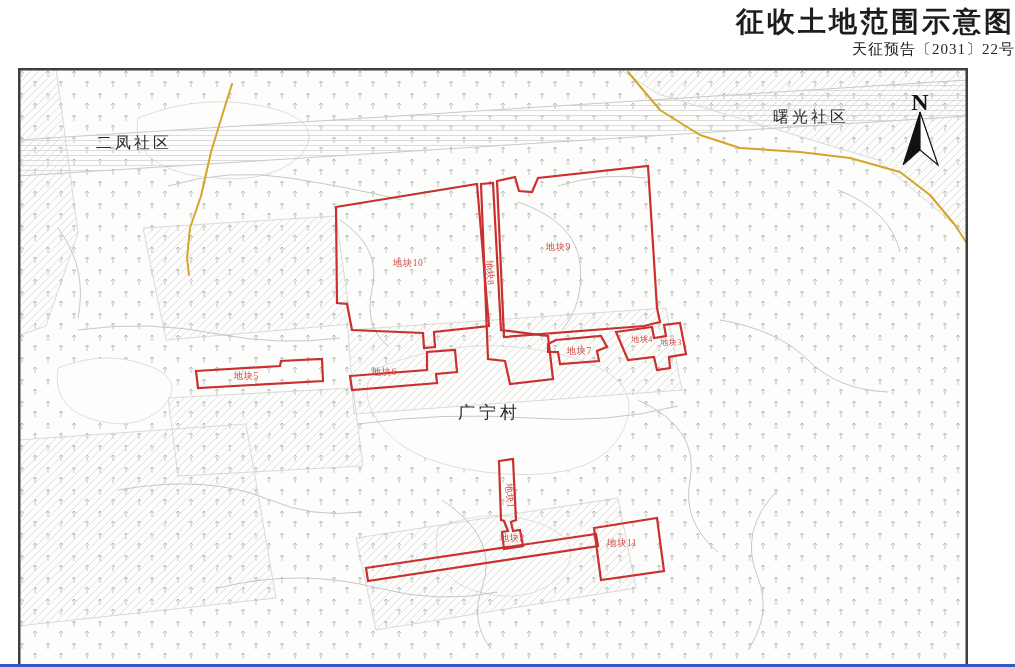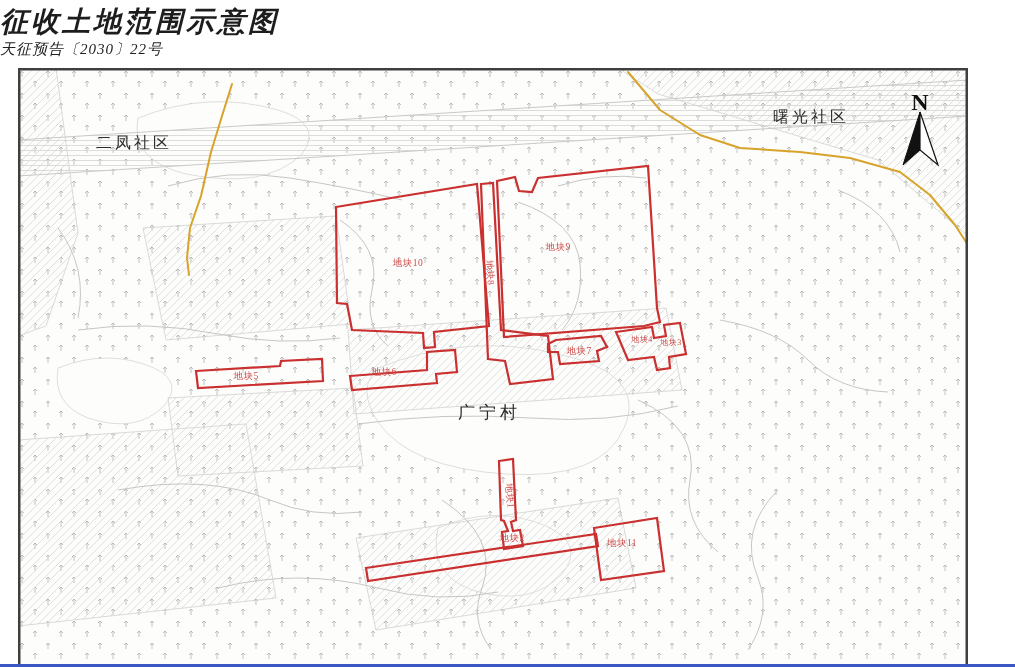--- a/index.html
+++ b/index.html
@@ -1,18 +1,18 @@
 <!DOCTYPE html>
 <html><head>
 <meta charset="utf-8">
 <style>
   html,body{margin:0;padding:0;background:#ffffff;}
   .page{position:relative;width:1015px;height:667px;background:#ffffff;overflow:hidden;
         font-family:"Liberation Serif","DejaVu Serif",serif;}
-  .header{position:absolute;top:6px;left:0;width:100%;text-align:left;font-style:italic;}
+  .header{position:absolute;top:6px;left:0;width:100%;text-align:right;}
   .title{font-size:28px;font-weight:700;color:#1d1d1d;letter-spacing:3px;line-height:1.15;}
   .subtitle{font-size:15px;color:#222;letter-spacing:1px;margin-top:2px;}
   .map{position:absolute;left:18px;top:68px;width:950px;height:599px;background:#fdfdfb;}
   .map svg{display:block;width:100%;height:100%;}
   .parcel{fill:none;stroke-width:2.2;stroke-linejoin:miter;}
   .plabel{font-size:9.5px;letter-spacing:0.5px;font-family:"Liberation Serif","DejaVu Serif",serif;}
   .plabel.small{font-size:8px;}
   .blacklabel{font-size:16px;fill:#2c2c2c;letter-spacing:3px;}
   .villagelabel{font-size:17px;fill:#2c2c2c;letter-spacing:4px;}
   .nlabel{font-size:24px;font-weight:700;fill:#111;}
@@ -24,21 +24,21 @@
   .frame{fill:none;stroke-width:2.5;}
   .bottom-line{position:absolute;left:0;bottom:0;width:100%;height:3px;background:#3a57c4;}
 </style>
 </head>
 <body>
 
 <div class="page">
 
   <div class="header">
     <div class="title">征收土地范围示意图</div>
-    <div class="subtitle">天征预告〔2030〕22号</div>
+    <div class="subtitle">天征预告〔2031〕22号</div>
   </div>
 
   <div class="map">
     <svg viewBox="0 0 950 599" preserveAspectRatio="none">
       <defs>
         <pattern id="veg" width="26" height="22" patternUnits="userSpaceOnUse">
           <path d="M4,3 v6 M2,5 l2,-2 2,2" stroke="#a6a6a6" stroke-width="0.7" fill="none"></path>
           <path d="M17,13 v6 M15,15 l2,-2 2,2" stroke="#a6a6a6" stroke-width="0.7" fill="none"></path>
         </pattern>
         <pattern id="hatch" width="8" height="8" patternUnits="userSpaceOnUse">

